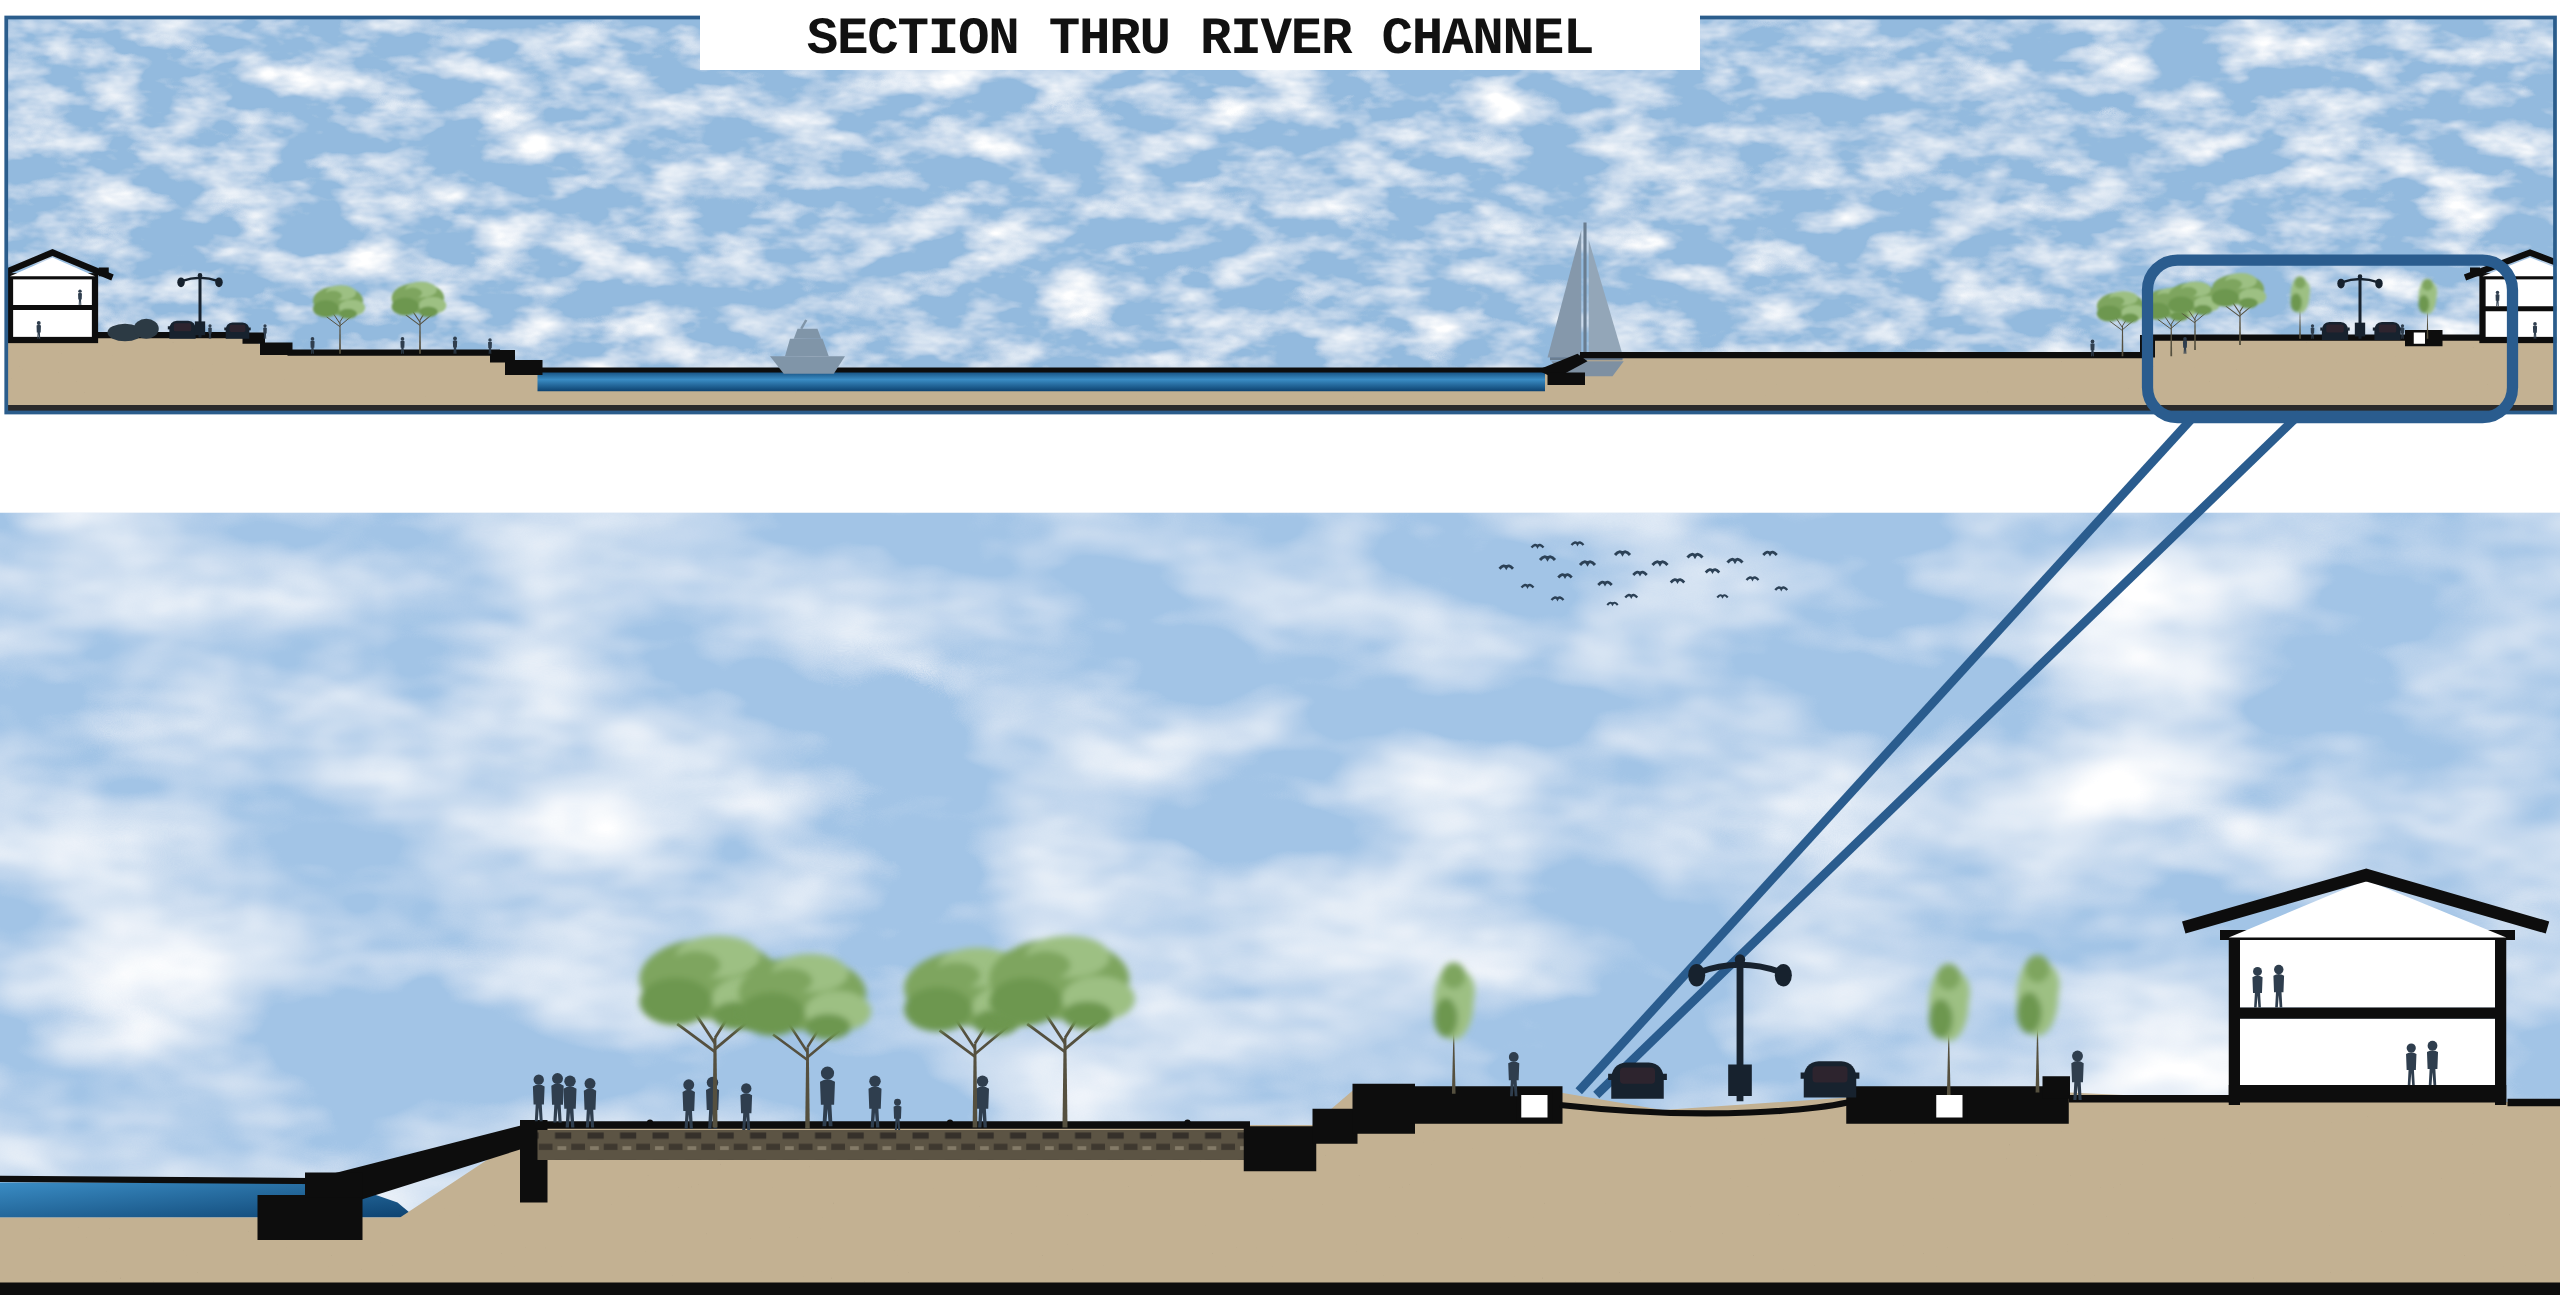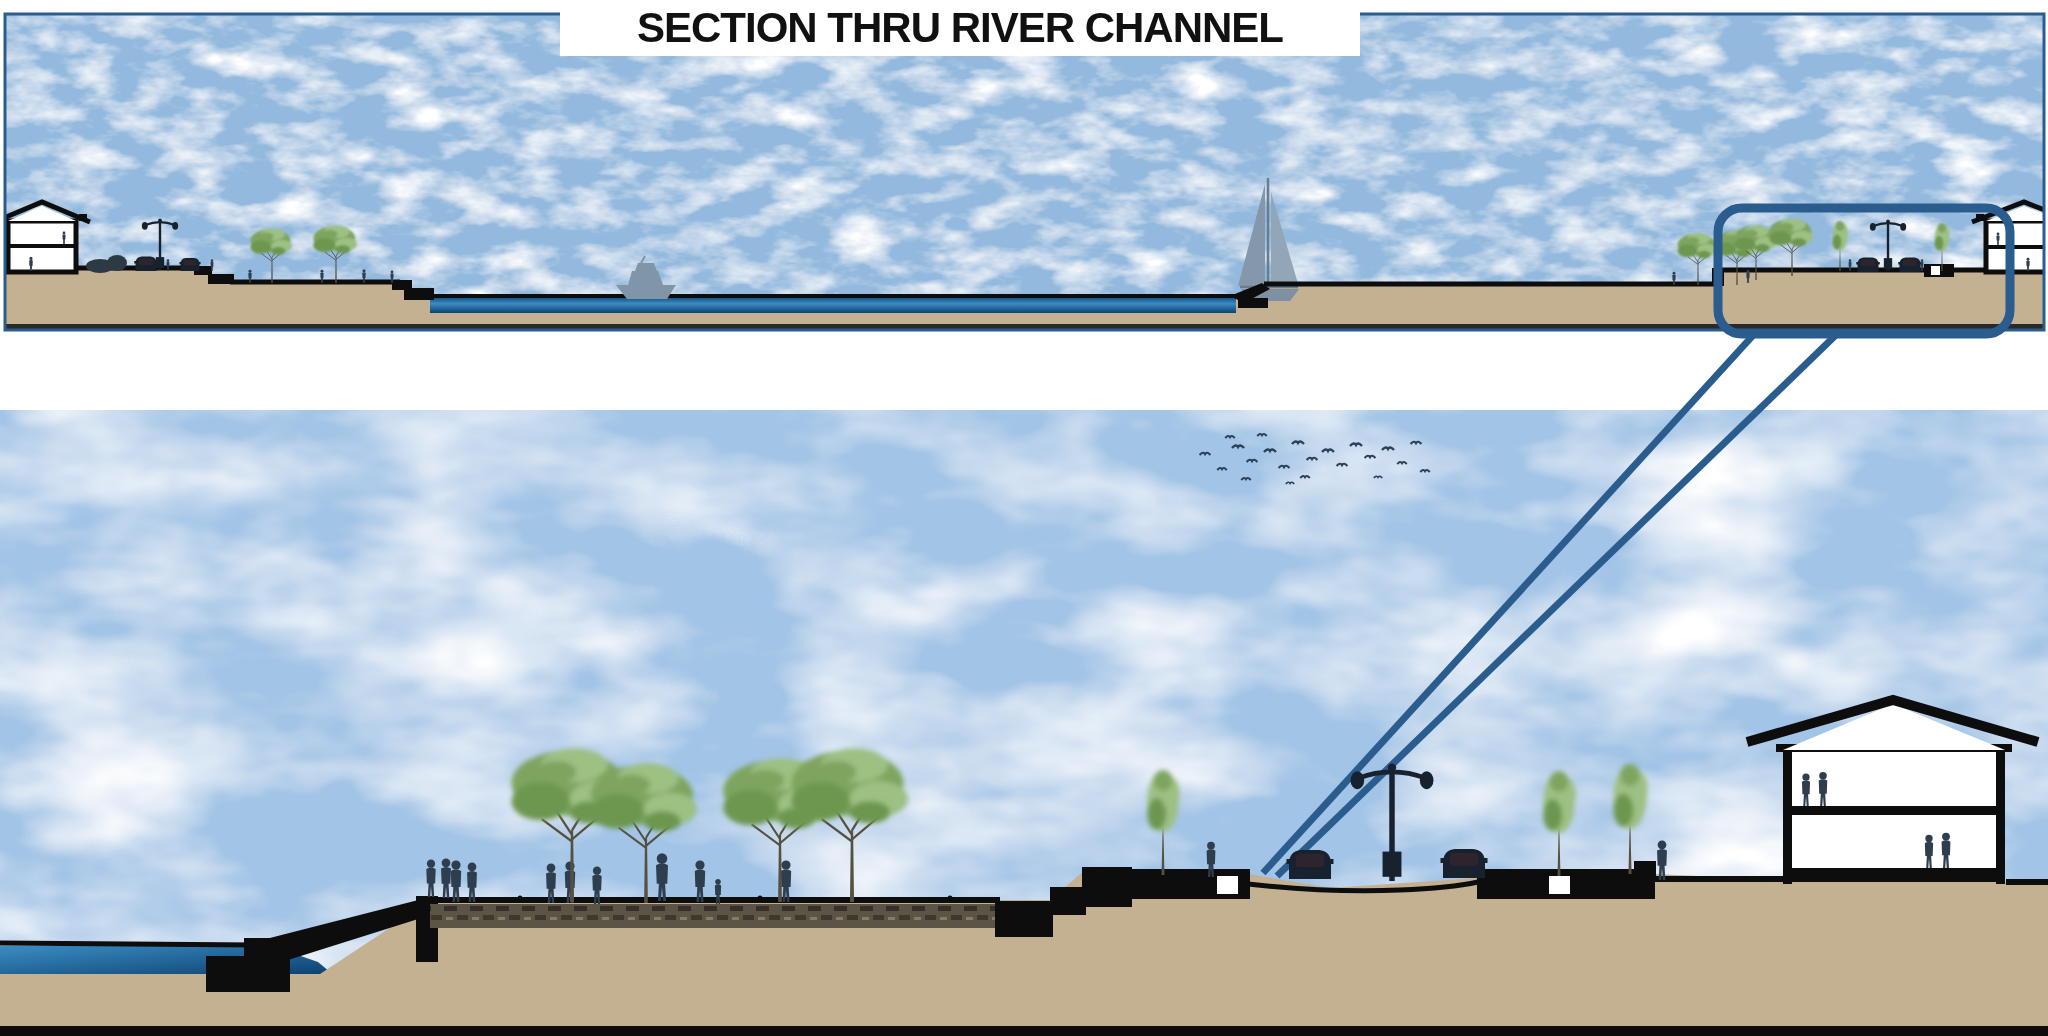--- a/index.html
+++ b/index.html
@@ -1,17 +1,17 @@
 <!DOCTYPE html>
 <html style="--page-bg: #ffffff; --panel-border: #2b5d8c; --sky-top: #93bade; --sky-bottom: #a2c4e6; --ground: #c3b192; --outline: #0d0d0d; --callout: #2a5c8e; --canopy: #7ea55f; --canopy-dark: #6d9750; --canopy-light: #9dc083; --trunk: #55503f; --person: #2f3e4e; --vehicle: #17222e; --paving: #5c5444; --boat: #8095a8; --bird: #2c4156; --water-light: #3a8cc4; --water-deep: #0d4270; --title-color: #111111;"><head>
 <meta charset="utf-8">
 <style>
   html,body{margin:0;padding:0;background:#fff;}
   #stage{position:relative;width:2048px;height:1036px;background:var(--page-bg,#fff);overflow:hidden;
-         font-family:Liberation Sans, sans-serif;}
+         font-family:Liberation Mono, monospace;}
   svg{display:block}
   .outline{fill:var(--outline);}
   .stroke-outline{stroke:var(--outline);fill:none;}
   .ground-fill{fill:var(--ground);}
   .person-fill{fill:var(--person);}
   .car-fill{fill:var(--vehicle);}
   .trunk-fill{fill:var(--trunk);}
   .trunk-stroke{stroke:var(--trunk);fill:none;}
   .cnp1{fill:var(--canopy);} .cnp2{fill:var(--canopy-dark);} .cnp3{fill:var(--canopy-light);}
   .callout-stroke{stroke:var(--callout);fill:none;}

